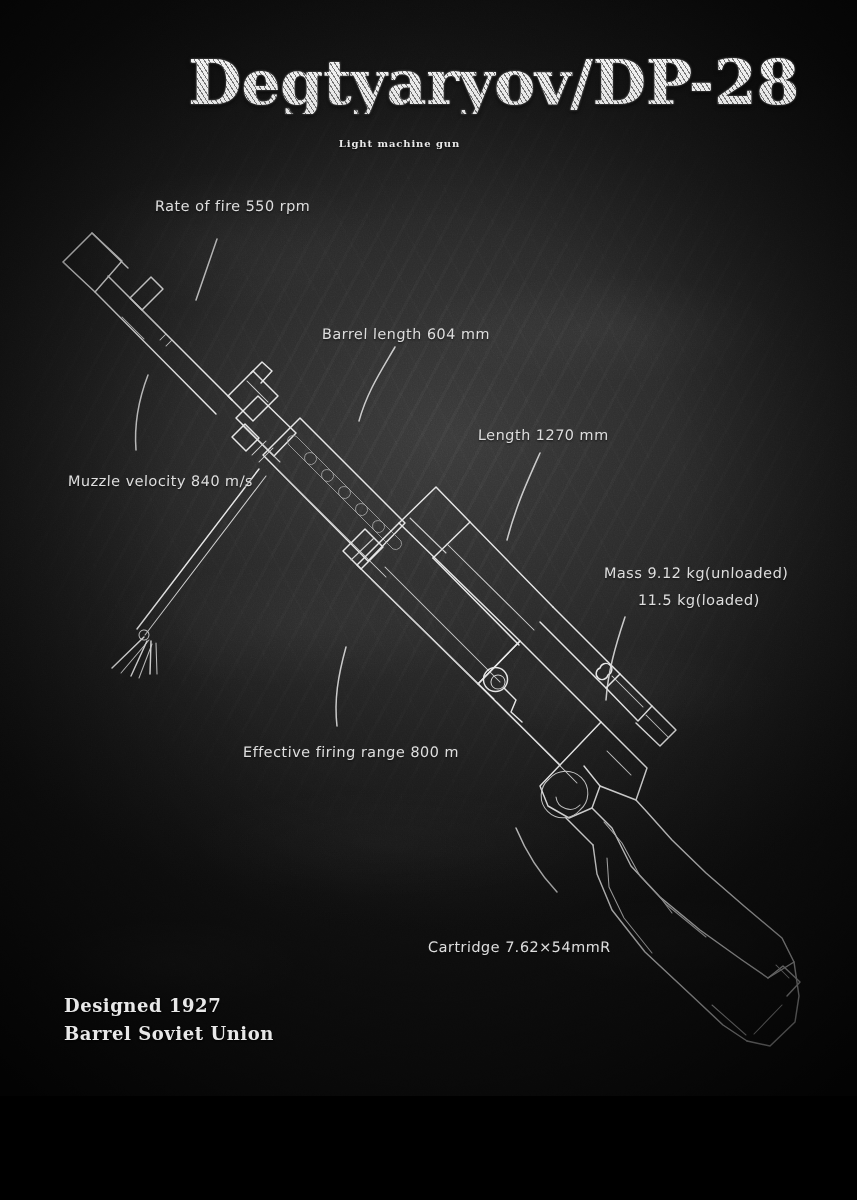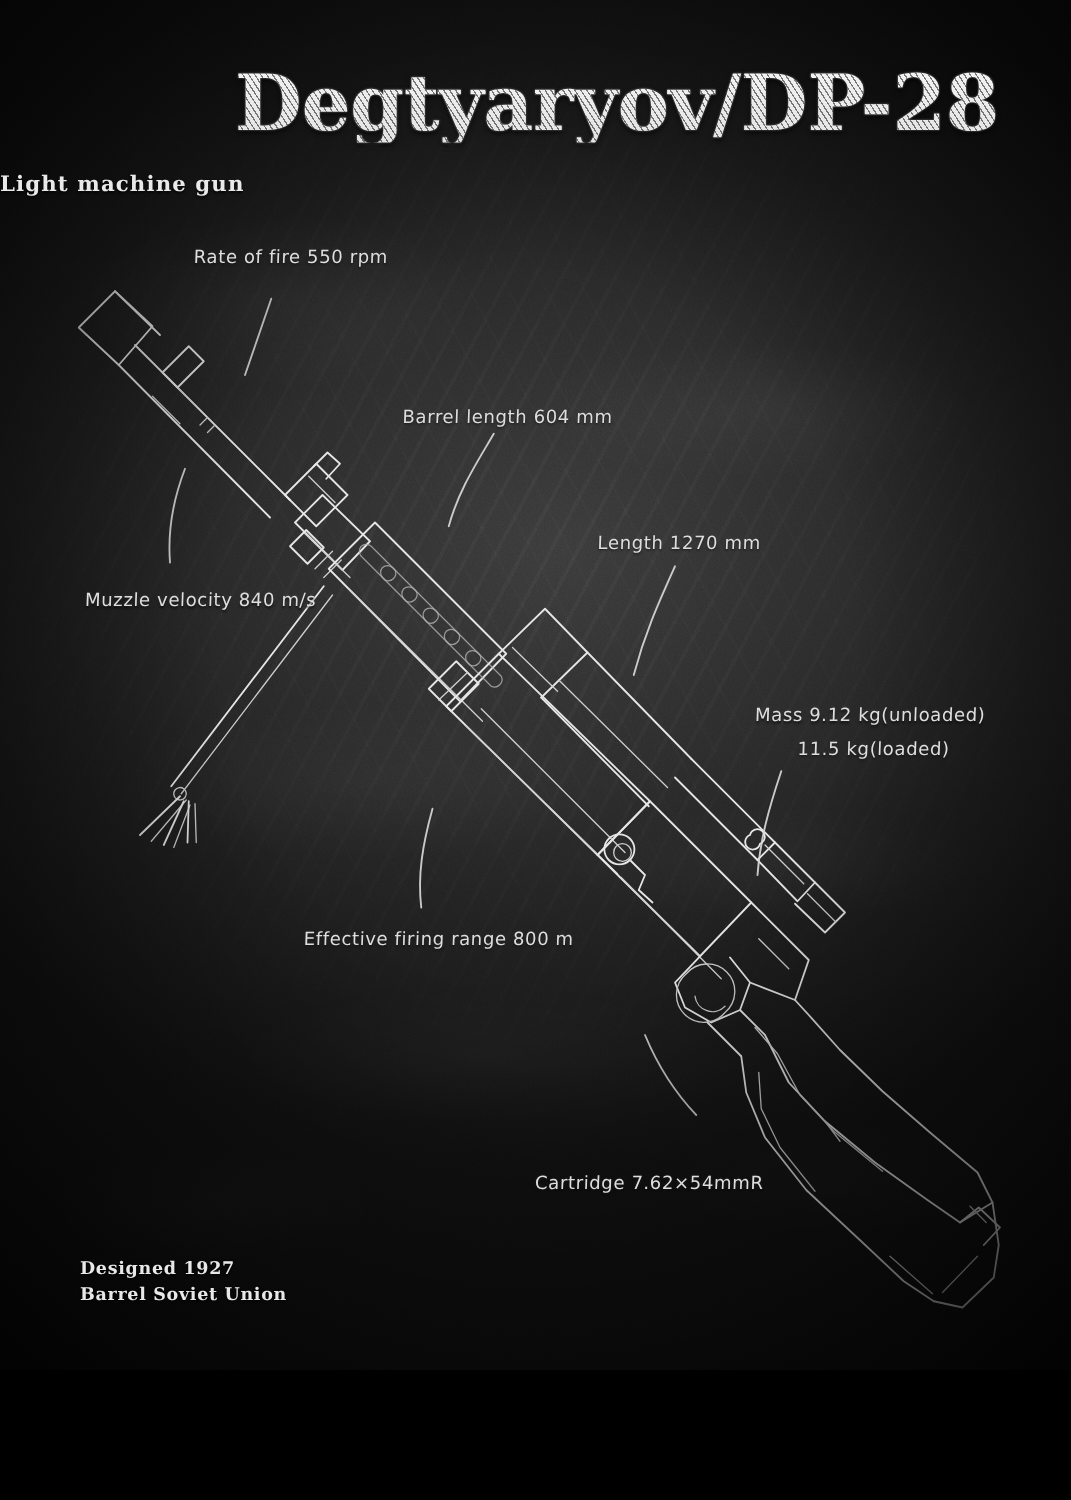--- a/index.html
+++ b/index.html
@@ -82,24 +82,24 @@
       linear-gradient(#f4f4f4,#e3e3e3);
     -webkit-background-clip:text;
     background-clip:text;
     -webkit-text-fill-color:transparent;
     filter:drop-shadow(0 0 1px rgba(255,255,255,.38)) drop-shadow(0 2px 2px rgba(0,0,0,.75));
   }
   .subtitle{
     position:absolute;
     left:0; right:58px;
     top:138px;
-    text-align:left;
+    text-align:center;
     font-family:"DejaVu Serif", serif;
     font-weight:700;
-    font-size:17px;
+    font-size:10px;
     letter-spacing:.9px;
     color:#e9e9e9;
     text-shadow:0 1px 2px rgba(0,0,0,.8);
   }
   .callout{
     position:absolute;
     font-family:"DejaVu Sans", sans-serif;
     font-size:14.5px;
     font-weight:400;
     letter-spacing:.45px;
@@ -107,21 +107,21 @@
     white-space:nowrap;
     text-shadow:0 0 3px rgba(255,255,255,.13), 0 1px 2px rgba(0,0,0,.85);
     transform:skewX(-2deg);
   }
   .footer{
     position:absolute;
     left:64px;
     bottom:48px;
     font-family:"DejaVu Serif", serif;
     font-weight:700;
-    font-size:14px;
+    font-size:18px;
     letter-spacing:.55px;
     line-height:1.55;
     color:#e8e8e8;
     text-shadow:0 1px 2px rgba(0,0,0,.85);
   }
   .footer div{ white-space:nowrap; }
 
   
   #art{
     position:absolute;

